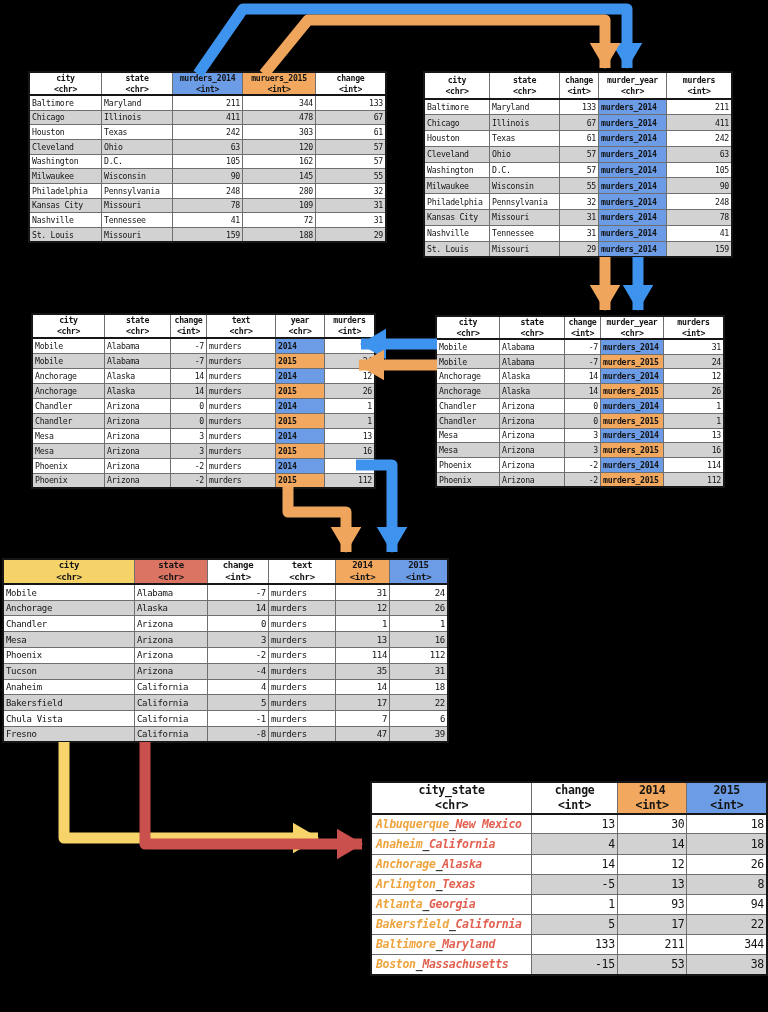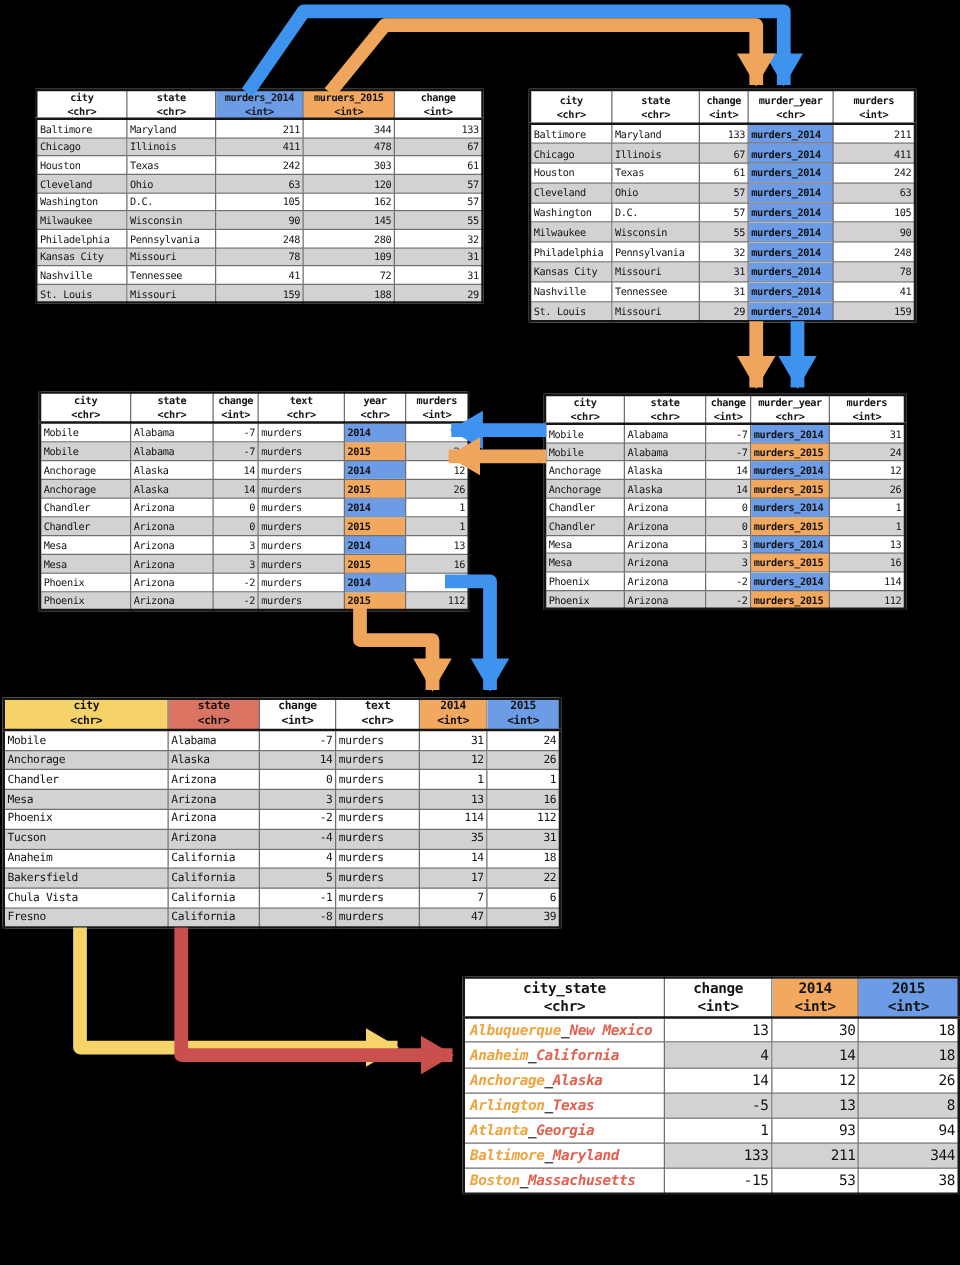--- a/index.html
+++ b/index.html
@@ -619,20 +619,26 @@
             <td class="r">13</td>
             <td class="r">8</td>
           </tr>
           <tr>
             <td class="l compound"><span class="cs-city">Atlanta</span><span class="cs-sep-dark">_</span><span class="cs-state">Georgia</span></td>
             <td class="r">1</td>
             <td class="r">93</td>
             <td class="r">94</td>
           </tr>
           <tr>
+            <td class="l compound"><span class="cs-city">Bakersfield</span><span class="cs-sep-dark">_</span><span class="cs-state">California</span></td>
+            <td class="r">5</td>
+            <td class="r">17</td>
+            <td class="r">22</td>
+          </tr>
+          <tr>
             <td class="l compound"><span class="cs-city">Baltimore</span><span class="cs-sep-dark">_</span><span class="cs-state">Maryland</span></td>
             <td class="r">133</td>
             <td class="r">211</td>
             <td class="r">344</td>
           </tr>
           <tr>
             <td class="l compound"><span class="cs-city">Boston</span><span class="cs-sep-dark">_</span><span class="cs-state">Massachusetts</span></td>
             <td class="r">-15</td>
             <td class="r">53</td>
             <td class="r">38</td>

